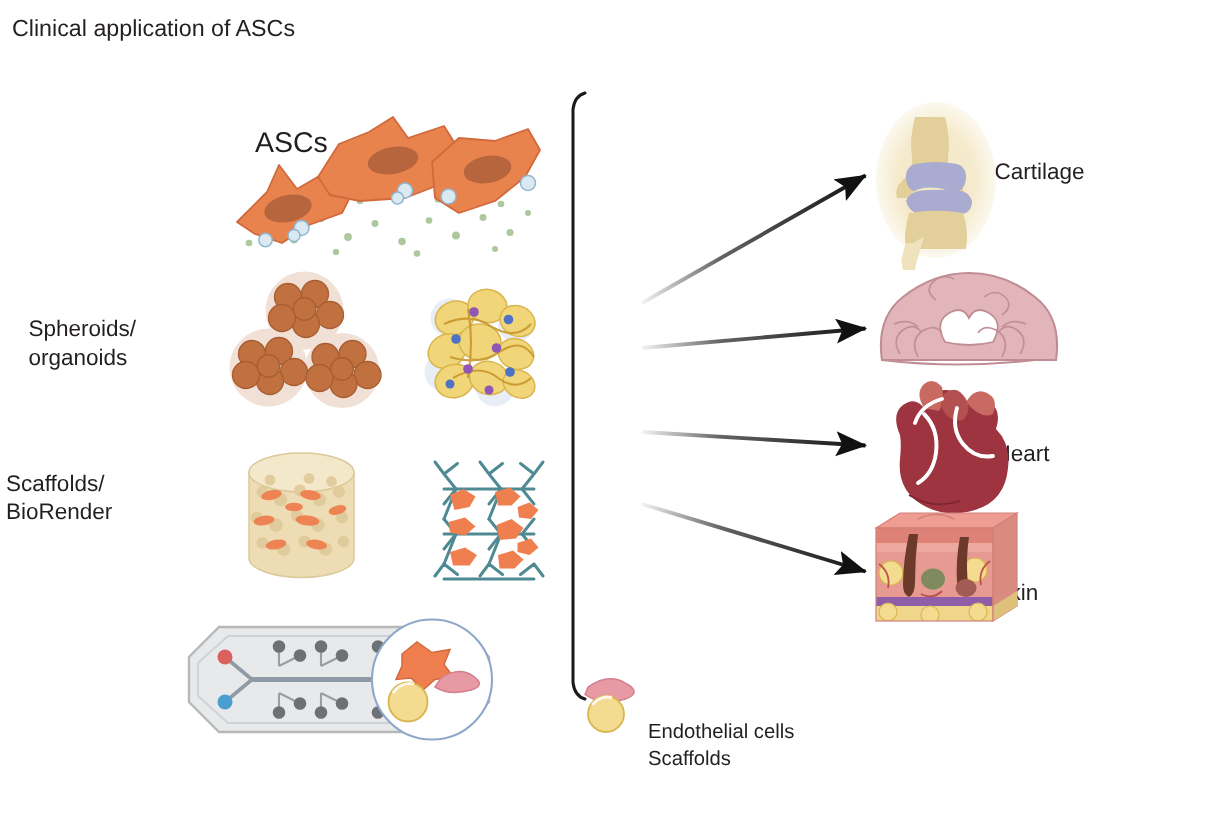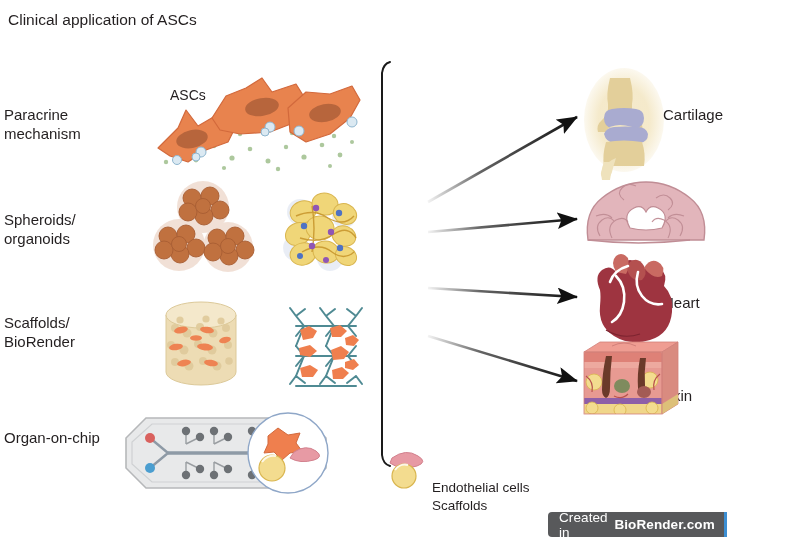--- a/index.html
+++ b/index.html
@@ -4,29 +4,29 @@
 <style>
   html,body{margin:0;padding:0;background:#ffffff;}
   body{font-family:"Liberation Sans", sans-serif;}
   #canvas{
     position:relative;width:727px;height:544px;background:#ffffff;overflow:hidden;
   }
   .lbl{position:absolute;color:#231f20;font-size:15px;line-height:19px;white-space:pre;}
   #title{left:8px;top:10px;font-size:15.5px;color:#231f20;}
   .rowlabel{left:4px;font-size:15px;}
   #lab-paracrine{top:105px;}
-  #lab-spheroids{top:210px;}
+  #lab-spheroids{top:210px;margin-left:15px;}
   #lab-scaffolds{top:313px;}
   #lab-chip{top:428px;}
   .organlabel{font-size:15px;color:#231f20;text-align:center;}
   #lab-cartilage{left:663px;top:105px;}
   #lab-brain{left:663px;top:210px;}
   #lab-heart{left:663px;top:293px;}
   #lab-skin{left:663px;top:386px;}
-  #lab-ascs{left:170px;top:86px;font-size:14px;}
+  #lab-ascs{left:170px;top:86px;font-size:19px;}
   .legtext{font-size:13.5px;color:#231f20;margin-top:28px;}
   #leg-endo{left:432px;top:450px;}
   #leg-adipo{left:432px;top:468px;}
   svg.layer{position:absolute;left:0;top:0;width:803px;height:544px;pointer-events:none;}
   
   #badge{
     position:absolute;left:548px;top:512px;height:25px;display:flex;align-items:stretch;
     border-radius:4px;overflow:hidden;
   }
   #badge-main{
@@ -39,27 +39,24 @@
     display:flex;align-items:center;justify-content:center;width:38px;letter-spacing:.2px;
   }
 </style>
 </head>
 <body>
 
 <div id="canvas">
 
   <div class="lbl" id="title">Clinical application of ASCs</div>
 
-  <div class="lbl rowlabel" id="lab-paracrine">Paracrine
-mechanism</div>
   <div class="lbl rowlabel" id="lab-spheroids">Spheroids/
 organoids</div>
   <div class="lbl rowlabel" id="lab-scaffolds">Scaffolds/
 BioRender</div>
-  <div class="lbl rowlabel" id="lab-chip">Organ-on-chip</div>
 
   <div class="lbl" id="lab-ascs">ASCs</div>
 
   <div class="lbl organlabel" id="lab-cartilage">Cartilage</div>
   <div class="lbl organlabel" id="lab-brain">Brain</div>
   <div class="lbl organlabel" id="lab-heart">Heart</div>
   <div class="lbl organlabel" id="lab-skin">Skin</div>
 
   <div class="lbl legtext" id="leg-endo">Endothelial cells</div>
   <div class="lbl legtext" id="leg-adipo">Scaffolds</div>
@@ -396,21 +393,14 @@
       <rect x="584" y="352" width="78" height="62" fill="none" stroke="#d2807a" stroke-width="0.8"></rect>
     </g>
 
     <g>
       <path d="M392,458 q14,-10 26,-2 q10,6 -1,10 q-16,5 -27,-3 Z" fill="#e79aa4" stroke="#d2808d" stroke-width="1"></path>
       <circle cx="404" cy="476" r="12" fill="#f3dc8f" stroke="#d9b54e" stroke-width="1.2"></circle>
       <path d="M395,470 a12,12 0 0 1 13,-5" fill="none" stroke="#ffffff" stroke-width="2" opacity="0.85"></path>
     </g>
   </svg>
 
-  <div id="badge">
-    <div id="badge-main">
-      <span>Created in</span>
-      <b>BioRender.com</b>
-    </div>
-    <div id="badge-bio">bio</div>
-  </div>
 
 </div>
 
 </body></html>

